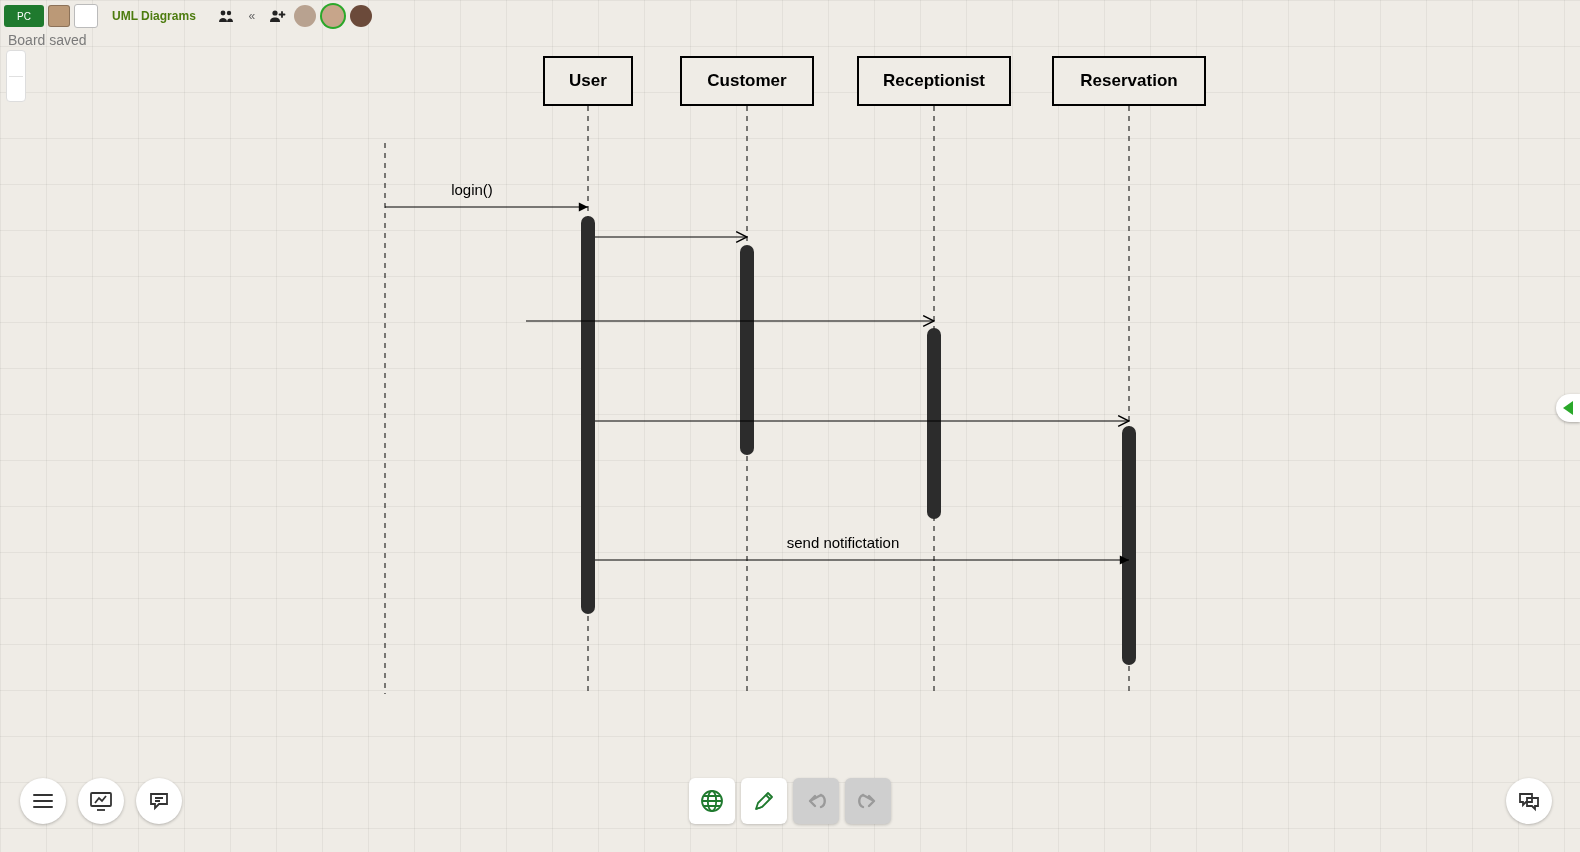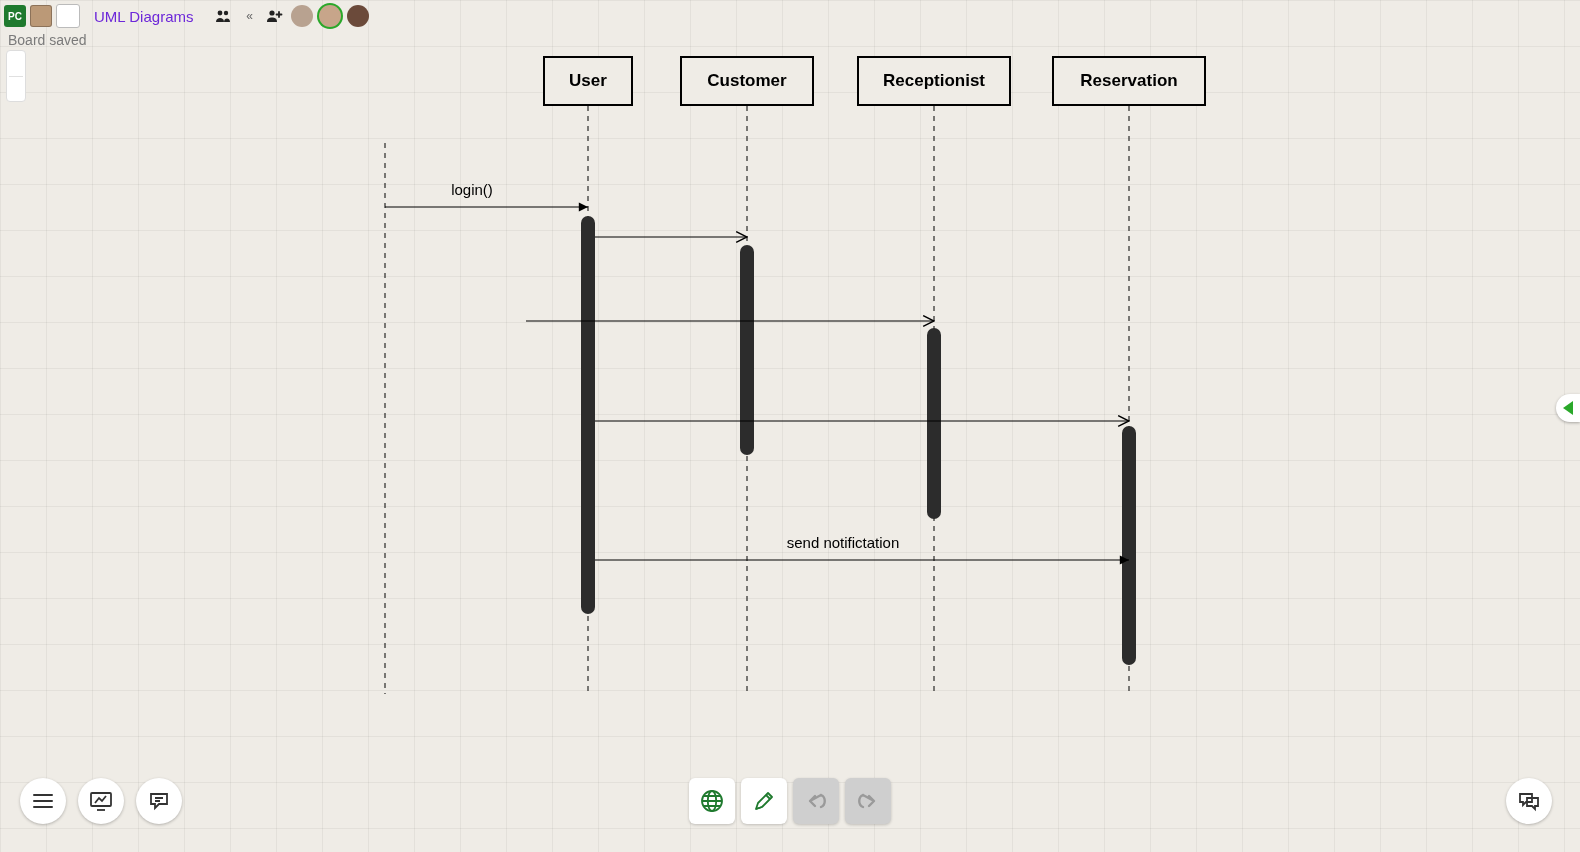--- a/index.html
+++ b/index.html
@@ -17,30 +17,30 @@
     background-size:46px 46px,46px 46px,auto;
   }
 
   
   .topbar{
     position:absolute;top:0;left:0;right:0;height:28px;
     display:flex;align-items:center;padding:2px 4px;gap:4px;
     background:rgba(255,255,255,0);
   }
   .badge-pc{
-    width:22px;height:22px;background:#1f7a2e;color:#fff;
-    font-size:10px;font-weight:bold;display:flex;align-items:center;
+    width:40px;height:22px;background:#1f7a2e;color:#fff;
+    font-size:10px;font-weight:normal;display:flex;align-items:center;
     justify-content:center;border-radius:3px;
   }
   .avatar-sm{
     width:22px;height:22px;border-radius:3px;background:#bb9977;
     display:inline-block;box-shadow:inset 0 0 0 1px rgba(0,0,0,.25);
   }
   .sheet-icon{width:22px;height:22px;border:1px solid #bbb;border-radius:3px;background:#fff;}
-  .title{font-size:15px;color:#6d28d9;margin:0 16px 0 10px;white-space:nowrap;}
+  .title{font-size:12px;color:#4d7c0f;margin:0 16px 0 10px;white-space:nowrap;font-weight:bold;}
   .group-icons{display:flex;align-items:center;gap:6px;}
   .tiny-btn{width:20px;height:20px;display:flex;align-items:center;justify-content:center;color:#333;font-size:12px;}
   .avatar-c{width:22px;height:22px;border-radius:50%;background:#a8876b;}
   .avatar-c.ring{box-shadow:0 0 0 2px #2aa82a;}
   .status-text{position:absolute;top:32px;left:8px;font-size:14px;color:#7a7a7a;}
   .zoom-ctrl{
     position:absolute;top:50px;left:6px;width:18px;height:50px;
     background:#fff;border:1px solid #ddd;border-radius:4px;
   }
   .zoom-ctrl::after{content:"";position:absolute;left:2px;right:2px;top:50%;height:1px;background:#e0e0e0;}

